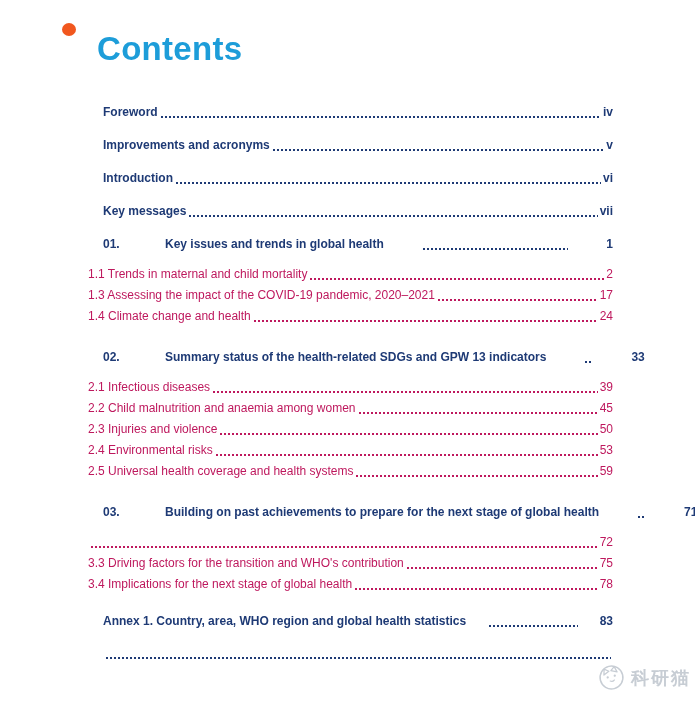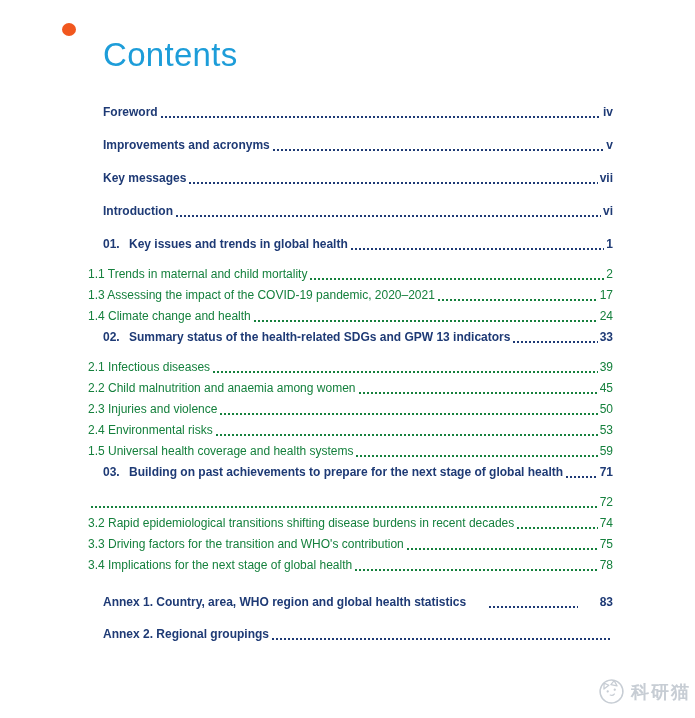--- a/index.html
+++ b/index.html
@@ -19,33 +19,33 @@
   
   .title-block { display: flex; align-items: flex-start; height: 36px; margin-bottom: 46px; }
   .accent-dot {
     flex: none;
     width: 14px; height: 13px;
     border-radius: 50%;
     background: #f1571e;
     margin-top: 3px; margin-right: 9px;
   }
   .page-title {
-    margin: 18px;
+    margin: 12px;
     font-size: 33px; line-height: 34px;
-    font-weight: 400;
+    font-weight: 700;
     color: #1d9dd9;
     letter-spacing: 0.3px;
   }
   
   .toc { display: block; }
   .row {
     display: flex; align-items: baseline;
     height: 21px; line-height: 21px;
     font-size: 12px;
-    color: #15803d;
+    color: #be185d;
   }
   .row.b { font-weight: 700; color: #1e3a75; padding-left: 41px; }
   .num { flex: none; width: 26px; }
   .lbl { flex: none; white-space: nowrap; }
   .pg  { flex: none; white-space: nowrap; }
   .leader {
     flex: 1 1 auto;
     align-self: flex-end;
     height: 21px;
     position: relative;
@@ -54,26 +54,26 @@
   }
   .leader::after {
     content: "";
     position: absolute; left: 0; right: 0; bottom: 5px; height: 2px;
     background-image: radial-gradient(circle at 1px 1px, currentColor 0.9px, rgba(0,0,0,0) 1.2px);
     background-size: 4px 2px;
     background-repeat: repeat-x;
   }
   .sub { padding-left: 26px; }
   .fm { margin-bottom: 12px; }
-  .sec { margin-bottom: 9px; }
-  .group.g2, .group.g3 { }
+  .sec { margin-bottom: 9px; gap: 36px; }
+  .group.g2, .group.g3 { margin-top: 20px; }
   .annex.first { margin-top: 16px; margin-bottom: 11px; gap: 20px; }
   
   .watermark {
-    position: absolute; right: 4px; bottom: 13px;
+    position: absolute; right: 4px; bottom: 27px;
     display: flex; align-items: center; gap: 6px;
     color: #c7cdd4;
     pointer-events: none;
   }
   .wm-logo svg { display: block; }
   .wm-text {
     font-size: 18px; font-weight: 700;
     letter-spacing: 2px;
     color: #c7cdd4;
   }
@@ -94,28 +94,28 @@
       <span class="lbl">Foreword</span>
       <span class="leader"></span>
       <span class="pg">iv</span>
     </div>
     <div class="row fm b">
       <span class="lbl">Improvements and acronyms</span>
       <span class="leader"></span>
       <span class="pg">v</span>
     </div>
     <div class="row fm b">
+      <span class="lbl">Introduction </span>
+      <span class="leader"></span>
+      <span class="pg">vi</span>
+    </div>
+    <div class="row fm b">
       <span class="lbl">Key messages </span>
       <span class="leader"></span>
       <span class="pg">vii</span>
-    </div>
-    <div class="row fm b">
-      <span class="lbl">Introduction </span>
-      <span class="leader"></span>
-      <span class="pg">vi</span>
     </div>
 
     <section class="group g1">
       <div class="row sec b">
         <span class="num">01.</span>
         <span class="lbl">Key issues and trends in global health</span>
         <span class="leader"></span>
         <span class="pg">1</span>
       </div>
       <div class="row sub">
@@ -156,61 +156,55 @@
         <span class="lbl">2.3 Injuries and violence </span>
         <span class="leader"></span>
         <span class="pg">50</span>
       </div>
       <div class="row sub">
         <span class="lbl">2.4 Environmental risks </span>
         <span class="leader"></span>
         <span class="pg">53</span>
       </div>
       <div class="row sub">
-        <span class="lbl">1.5 Universal health coverage and health systems</span>
+        <span class="lbl">2.5 Universal health coverage and health systems</span>
         <span class="leader"></span>
         <span class="pg">59</span>
       </div>
     </section>
 
     <section class="group g3">
       <div class="row sec b">
         <span class="num">03.</span>
         <span class="lbl">Building on past achievements to prepare for the next stage of global health</span>
         <span class="leader"></span>
         <span class="pg">71</span>
       </div>
       <div class="row sub">
         <span class="leader"></span>
         <span class="pg">72</span>
       </div>
       <div class="row sub">
-        <span class="lbl">3.2 Rapid epidemiological transitions shifting disease burdens in recent decades</span>
-        <span class="leader"></span>
-        <span class="pg">74</span>
-      </div>
-      <div class="row sub">
         <span class="lbl">3.3 Driving factors for the transition and WHO's contribution </span>
         <span class="leader"></span>
         <span class="pg">75</span>
       </div>
       <div class="row sub">
         <span class="lbl">3.4 Implications for the next stage of global health</span>
         <span class="leader"></span>
         <span class="pg">78</span>
       </div>
     </section>
 
     <div class="row annex first b">
       <span class="lbl">Annex 1. Country, area, WHO region and global health statistics </span>
       <span class="leader"></span>
       <span class="pg">83</span>
     </div>
     <div class="row annex b">
-      <span class="lbl">Annex 2. Regional groupings </span>
       <span class="leader"></span>
       <span class="pg"></span>
     </div>
 
   </main>
 
   <div class="watermark">
     <span class="wm-logo">
       <svg width="27" height="27" viewBox="0 0 26 26" fill="none">
         <g transform="rotate(-14 13 13)">

